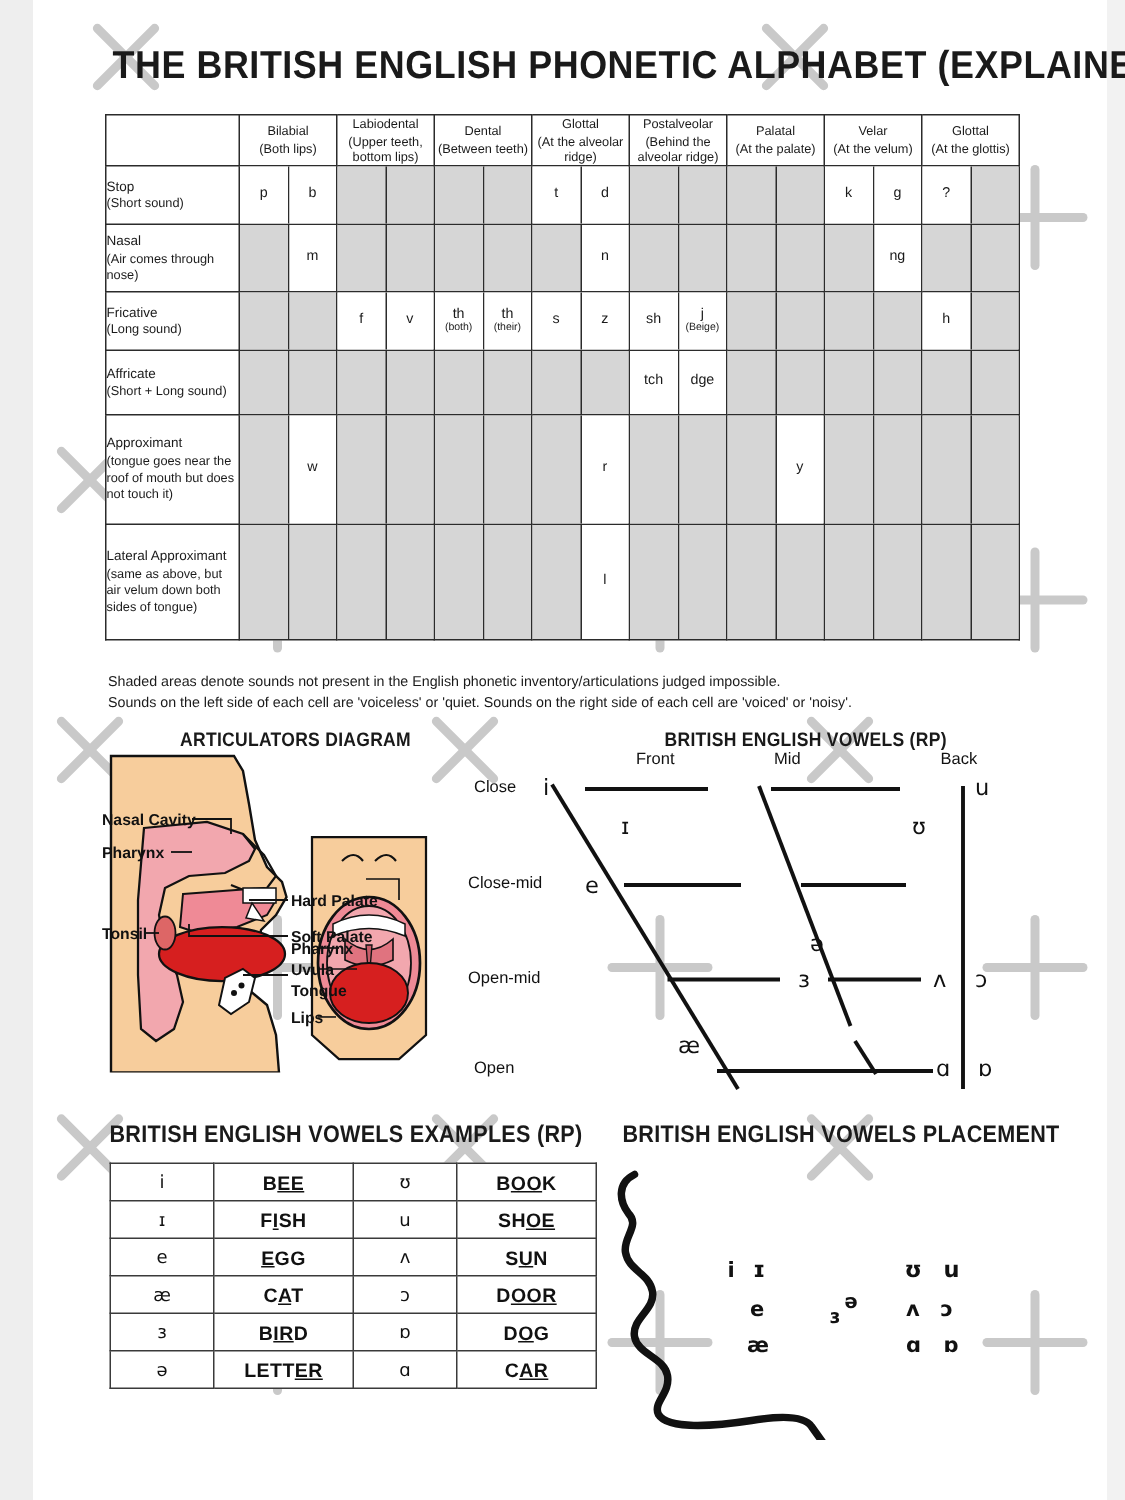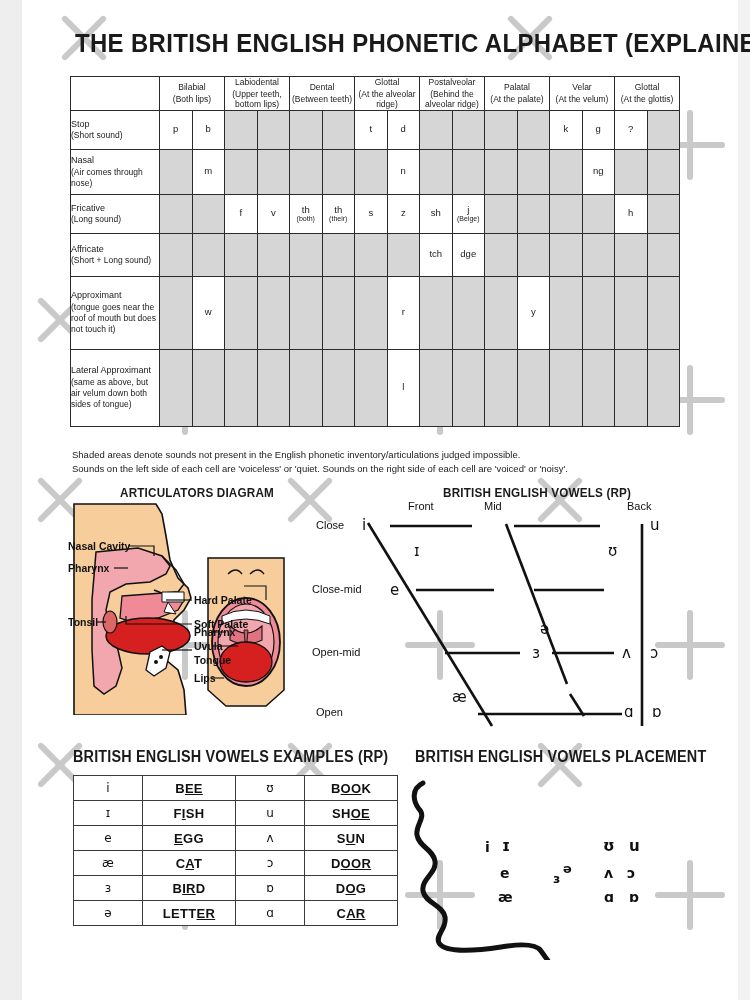--- a/index.html
+++ b/index.html
@@ -754,22 +754,22 @@
 
       <line x1="56" y1="25" x2="180" y2="228" stroke="#111" stroke-width="2.6"></line>
 
       <line x1="194" y1="26" x2="255" y2="186" stroke="#111" stroke-width="2.6"></line>
 
       <line x1="258" y1="196" x2="272" y2="218" stroke="#111" stroke-width="2.6"></line>
 
       <line x1="330" y1="26" x2="330" y2="228" stroke="#111" stroke-width="2.6"></line>
     </svg>
 
-    <div class="vlabel" style="left:60px;top:2px;padding-left:36px;">Front</div>
-    <div class="vlabel" style="left:172px;top:2px;text-align:right;">Mid</div>
+    <div class="vlabel" style="left:76px;top:2px;padding-left:36px;">Front</div>
+    <div class="vlabel" style="left:204px;top:2px;text-align:right;">Mid</div>
     <div class="vlabel" style="left:315px;top:2px;">Back</div>
 
     <div class="vlabel" style="left:4px;top:21px;">Close</div>
     <div class="vlabel" style="left:0px;top:85px;">Close-mid</div>
     <div class="vlabel" style="left:0px;top:148px;">Open-mid</div>
     <div class="vlabel" style="left:4px;top:208px;">Open</div>
 
     <div class="vsym" style="left:50px;top:18px;">i</div>
     <div class="vsym" style="left:102px;top:44px;">ɪ</div>
     <div class="vsym" style="left:296px;top:44px;">ʊ</div>

